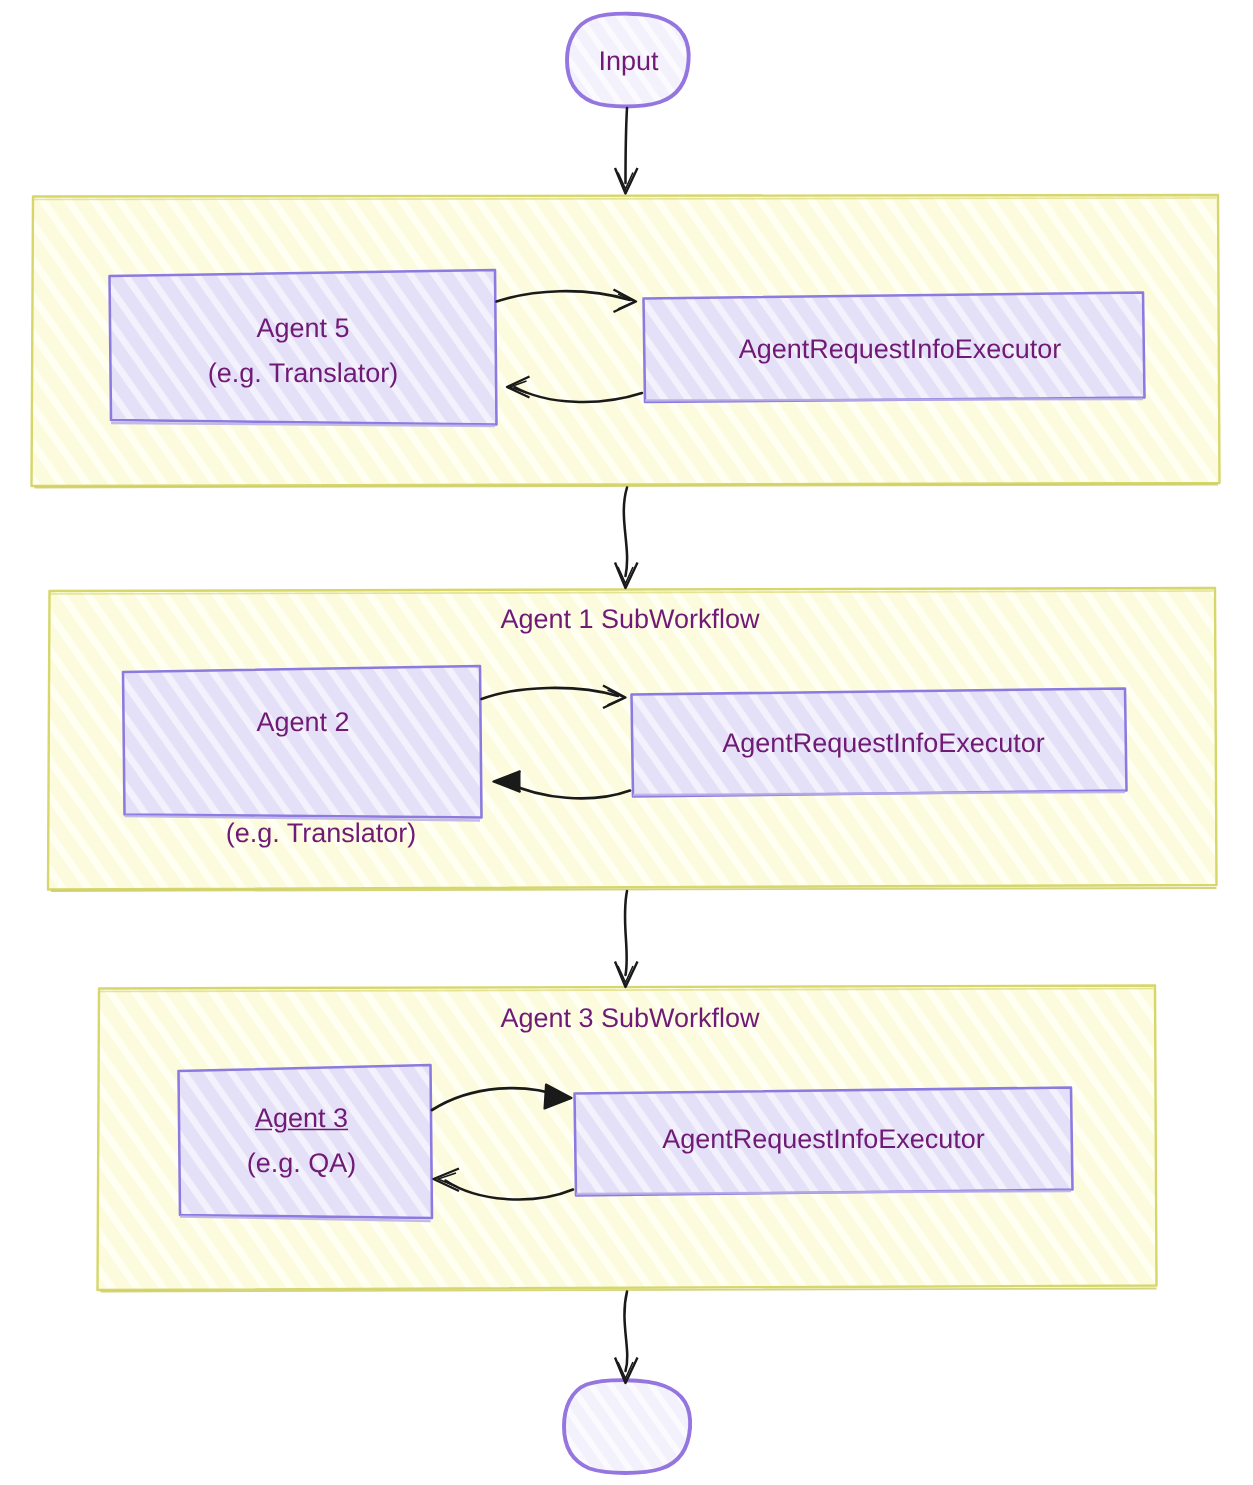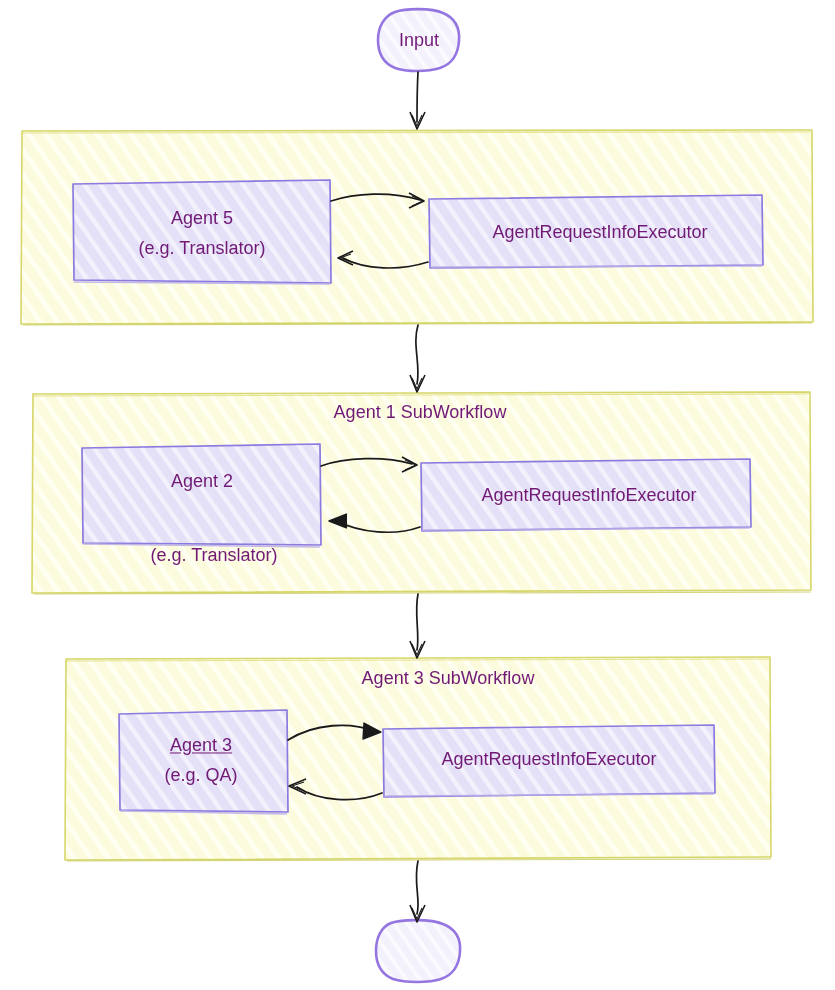--- a/index.html
+++ b/index.html
@@ -192,21 +192,21 @@
 
   <div class="lbl lbl-node center-x" style="left:600px; top:233px;">AgentRequestInfoExecutor</div>
 
   <div class="lbl lbl-cluster center-x" style="left:420px; top:413px;">Agent 1 SubWorkflow</div>
 
   <div class="lbl lbl-node center-x" style="left:202px; top:482px;">Agent 2</div>
   <div class="lbl lbl-node center-x" style="left:214px; top:512px;margin-top:44px;">(e.g. Translator)</div>
 
   <div class="lbl lbl-node center-x" style="left:589px; top:496px;">AgentRequestInfoExecutor</div>
 
-  <div class="lbl lbl-cluster center-x" style="left:420px; top:679px;margin-left:28px;">Agent 3 SubWorkflow</div>
+  <div class="lbl lbl-cluster center-x" style="left:420px; top:679px;">Agent 3 SubWorkflow</div>
 
   <div class="lbl lbl-node center-x" style="left:201px; top:746px;text-decoration:underline;">Agent 3</div>
   <div class="lbl lbl-node center-x" style="left:201px; top:776px;">(e.g. QA)</div>
 
   <div class="lbl lbl-node center-x" style="left:549px; top:760px;">AgentRequestInfoExecutor</div>
 
   <div class="lbl lbl-terminal center-x" style="left:418px; top:1000px;">Result</div>
 
 </div>
 

